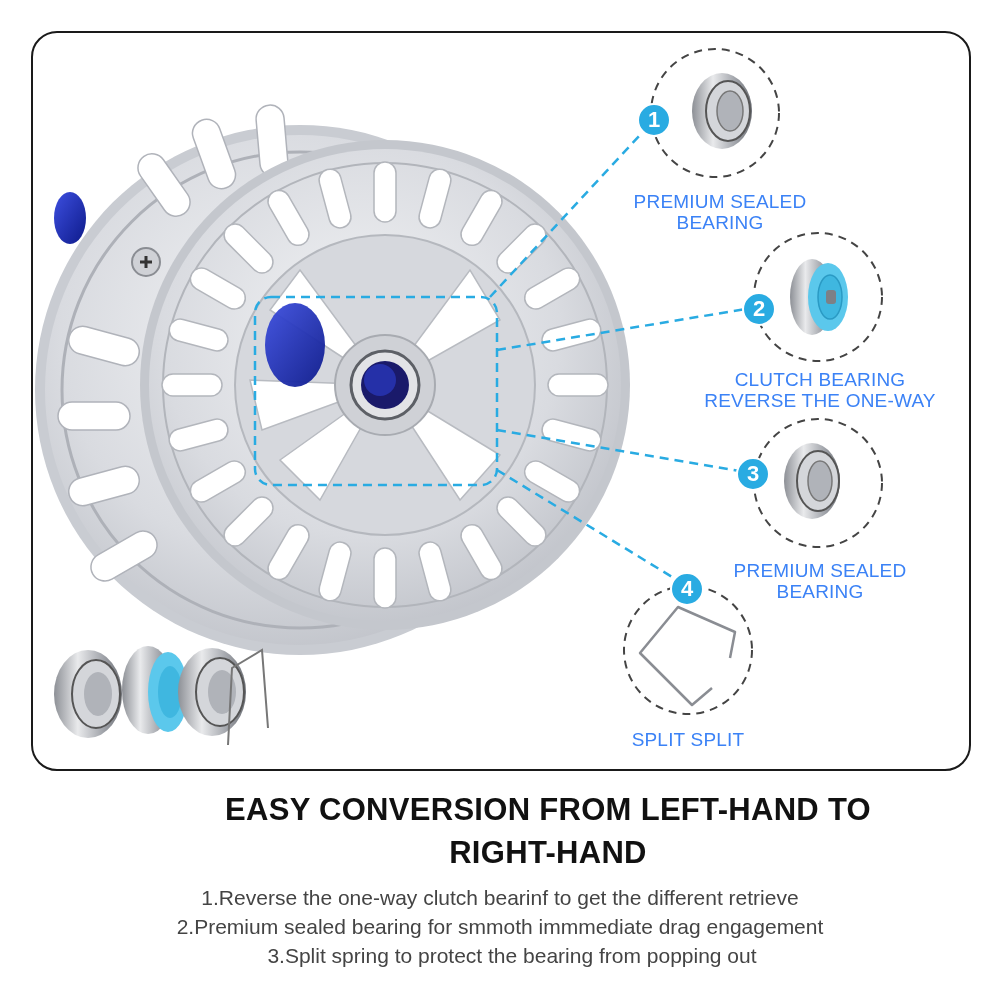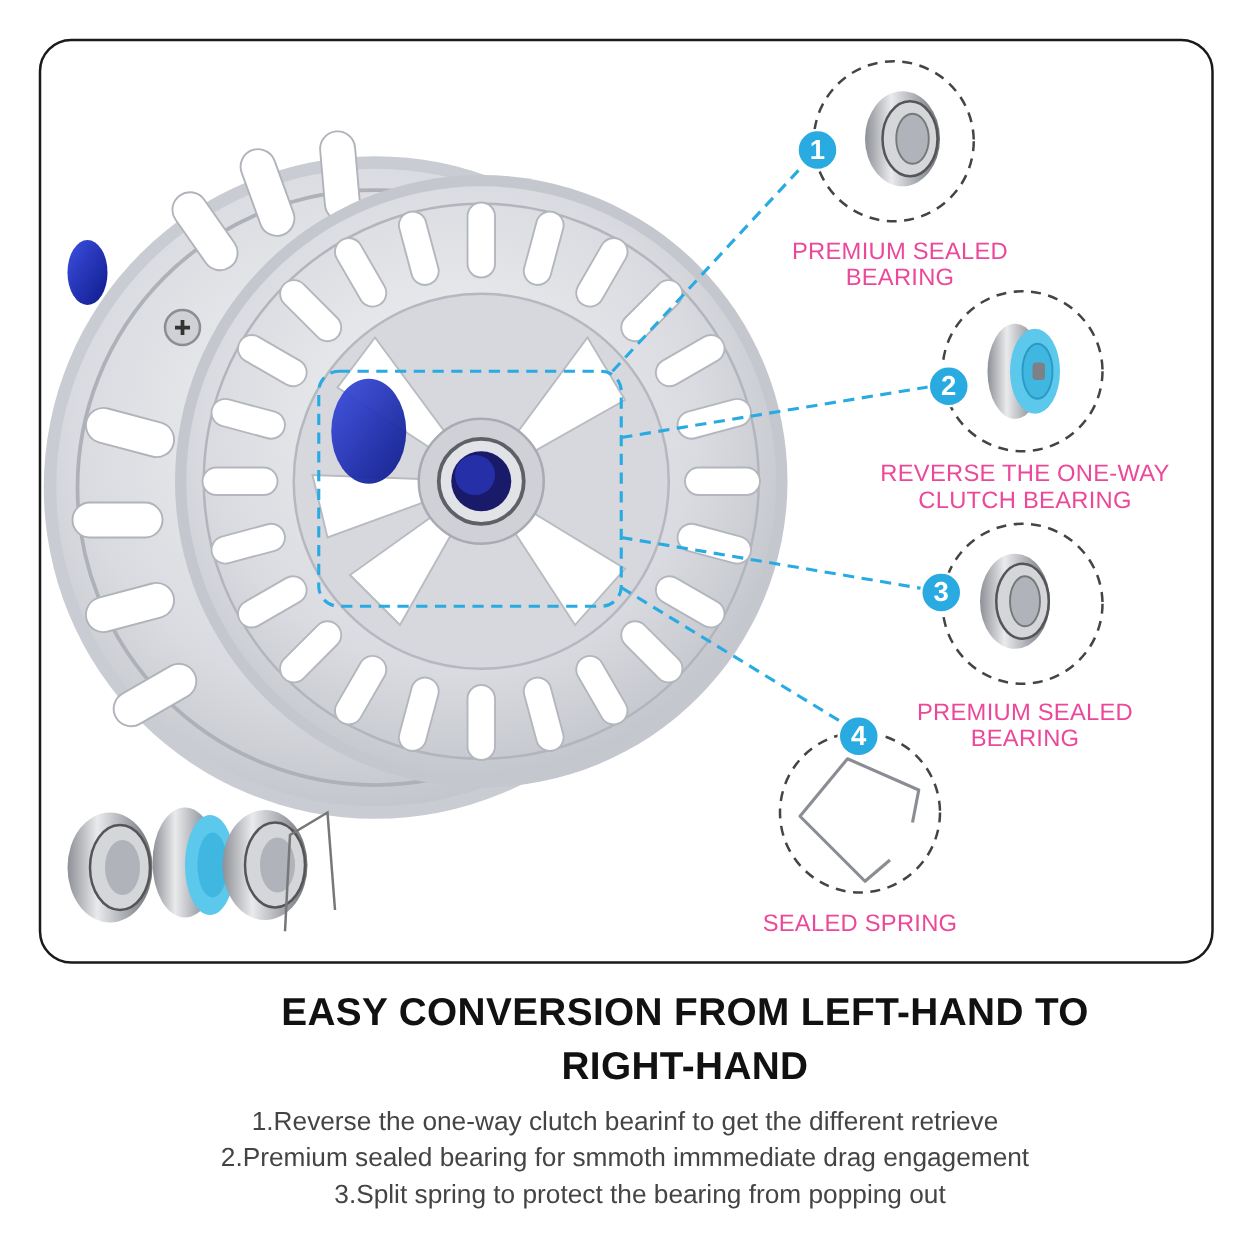--- a/index.html
+++ b/index.html
@@ -1,19 +1,19 @@
 <!DOCTYPE html>
 <html><head>
 <meta charset="utf-8">
 <style>
   html, body { margin:0; padding:0; background:#ffffff; }
   body { width:1000px; height:1000px; position:relative; overflow:hidden; font-family:"Liberation Sans", sans-serif; }
   .panel { position:absolute; left:31px; top:31px; width:936px; height:736px; border:2px solid #1a1a1a; border-radius:26px; background:#fff; }
   .stage { position:absolute; left:0; top:0; width:1000px; height:1000px; }
-  .callout-label { position:absolute; color:#ec4899; font-size:19px; line-height:21px; text-align:center; font-weight:normal; letter-spacing:0.2px; }
+  .callout-label { position:absolute; color:#3b82f6; font-size:19px; line-height:21px; text-align:center; font-weight:normal; letter-spacing:0.2px; }
   .badge { position:absolute; width:30px; height:30px; border-radius:50%; background:#29abe2; color:#fff; font-weight:bold; font-size:22px; line-height:30px; text-align:center; border:2px solid #fff; box-sizing:content-box; }
   .heading { position:absolute; left:0; width:1000px; text-align:center; font-weight:bold; font-size:31px; line-height:40px; color:#111; letter-spacing:0.3px;padding-left:48px; }
   .desc { position:absolute; left:0; width:1000px; text-align:center; font-size:21px; line-height:28px; color:#444; }
 </style>
 </head>
 <body>
 
 <div class="panel"></div>
 
 <svg class="stage" viewBox="0 0 1000 1000" xmlns="http://www.w3.org/2000/svg">
@@ -163,29 +163,29 @@
 <div class="badge" style="left:637px;top:103px;">1</div>
 <div class="badge" style="left:742px;top:292px;">2</div>
 <div class="badge" style="left:736px;top:457px;">3</div>
 <div class="badge" style="left:670px;top:572px;">4</div>
 
 <div class="callout-label" style="left:600px;top:191px;width:240px;">
   <div>PREMIUM SEALED</div>
   <div>BEARING</div>
 </div>
 <div class="callout-label" style="left:680px;top:369px;width:280px;">
+  <div>CLUTCH BEARING</div>
   <div>REVERSE THE ONE-WAY</div>
-  <div>CLUTCH BEARING</div>
 </div>
 <div class="callout-label" style="left:700px;top:560px;width:240px;">
   <div>PREMIUM SEALED</div>
   <div>BEARING</div>
 </div>
 <div class="callout-label" style="left:588px;top:729px;width:200px;">
-  <div>SEALED SPRING</div>
+  <div>SPLIT SPLIT</div>
 </div>
 
 <div class="heading" style="top:790px;">EASY CONVERSION FROM LEFT-HAND TO</div>
 <div class="heading" style="top:833px;">RIGHT-HAND</div>
 
 <div class="desc" style="top:884px;">1.Reverse the one-way clutch bearinf to get the different retrieve</div>
 <div class="desc" style="top:913px;">2.Premium sealed bearing for smmoth immmediate drag engagement</div>
 <div class="desc" style="top:942px;margin-left:12px;">3.Split spring to protect the bearing from popping out</div>
 
 </body></html>

